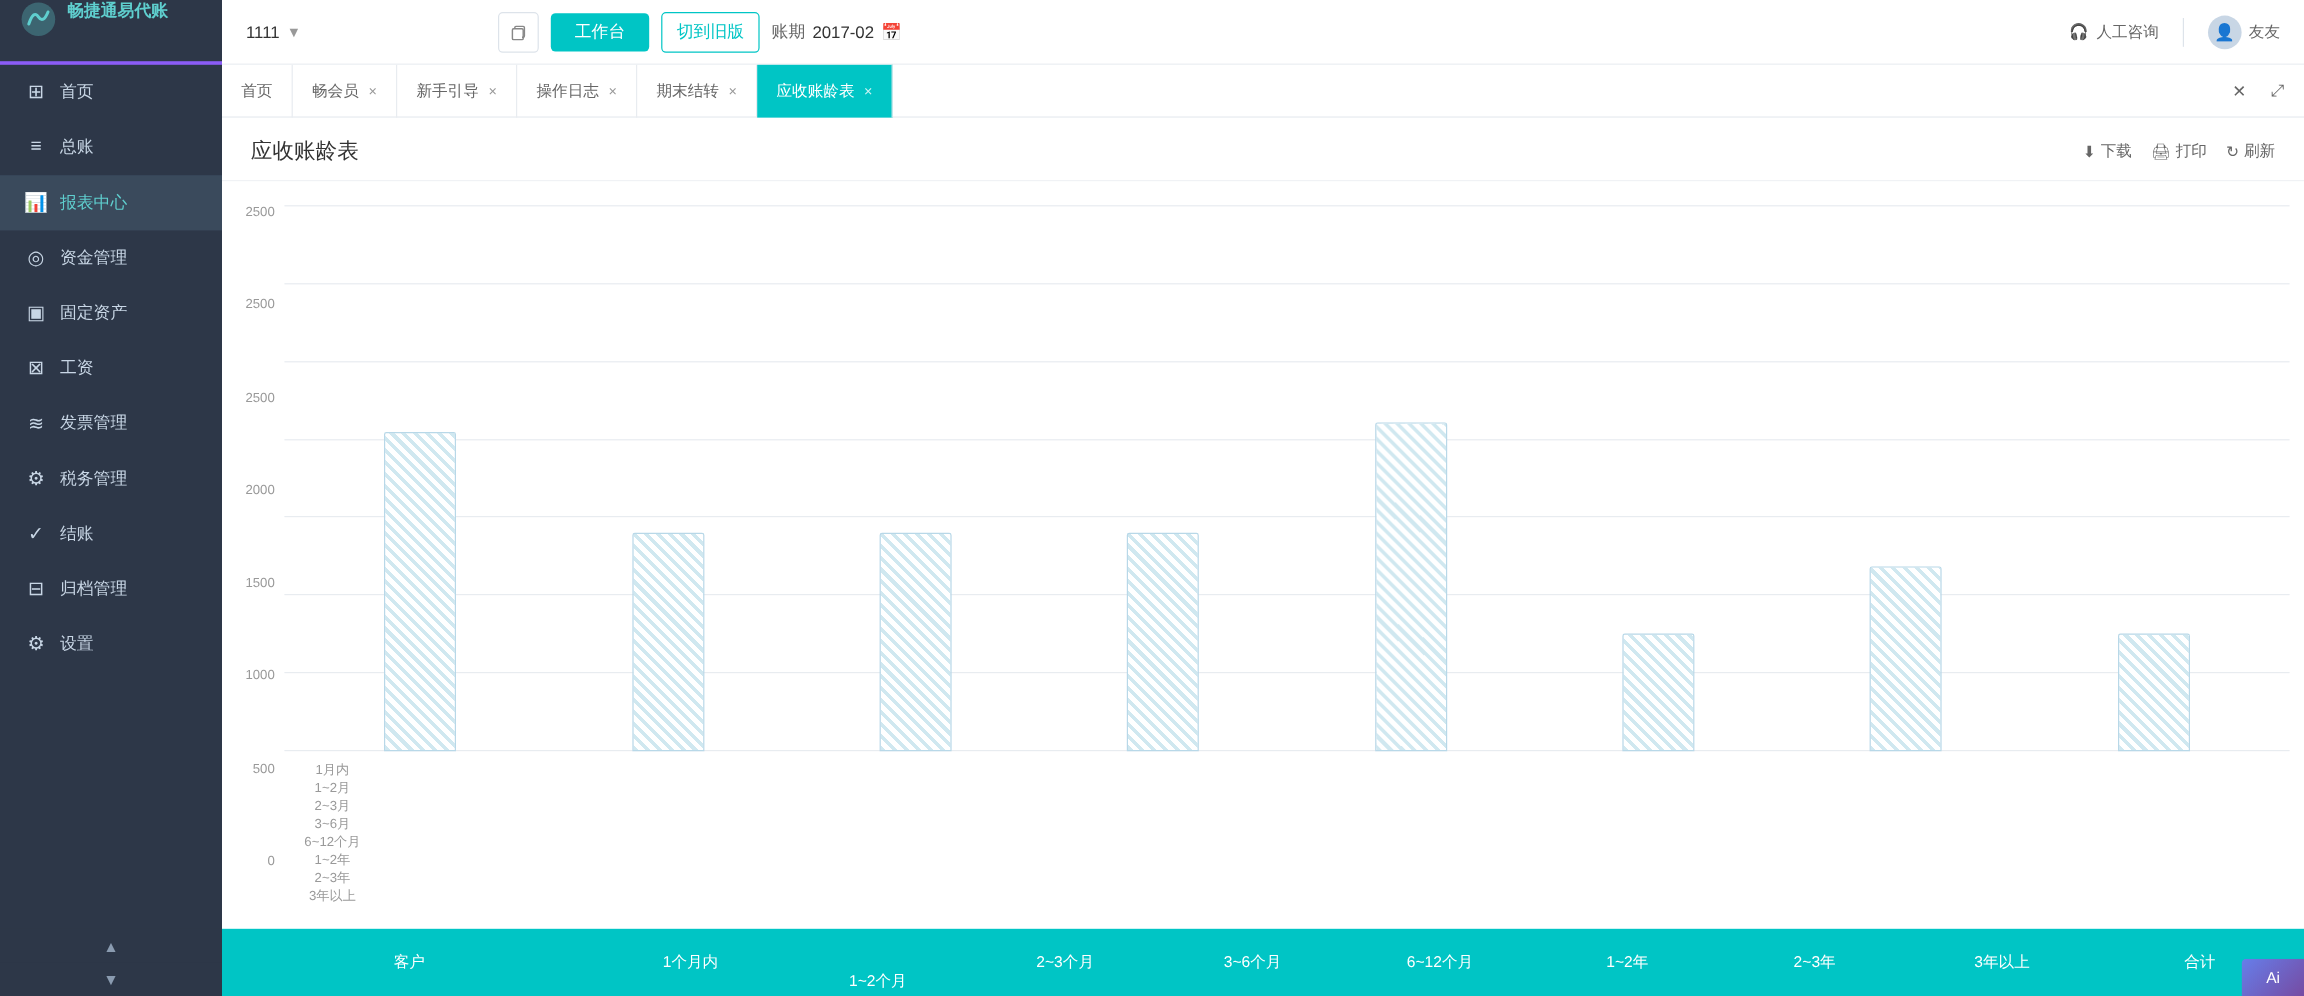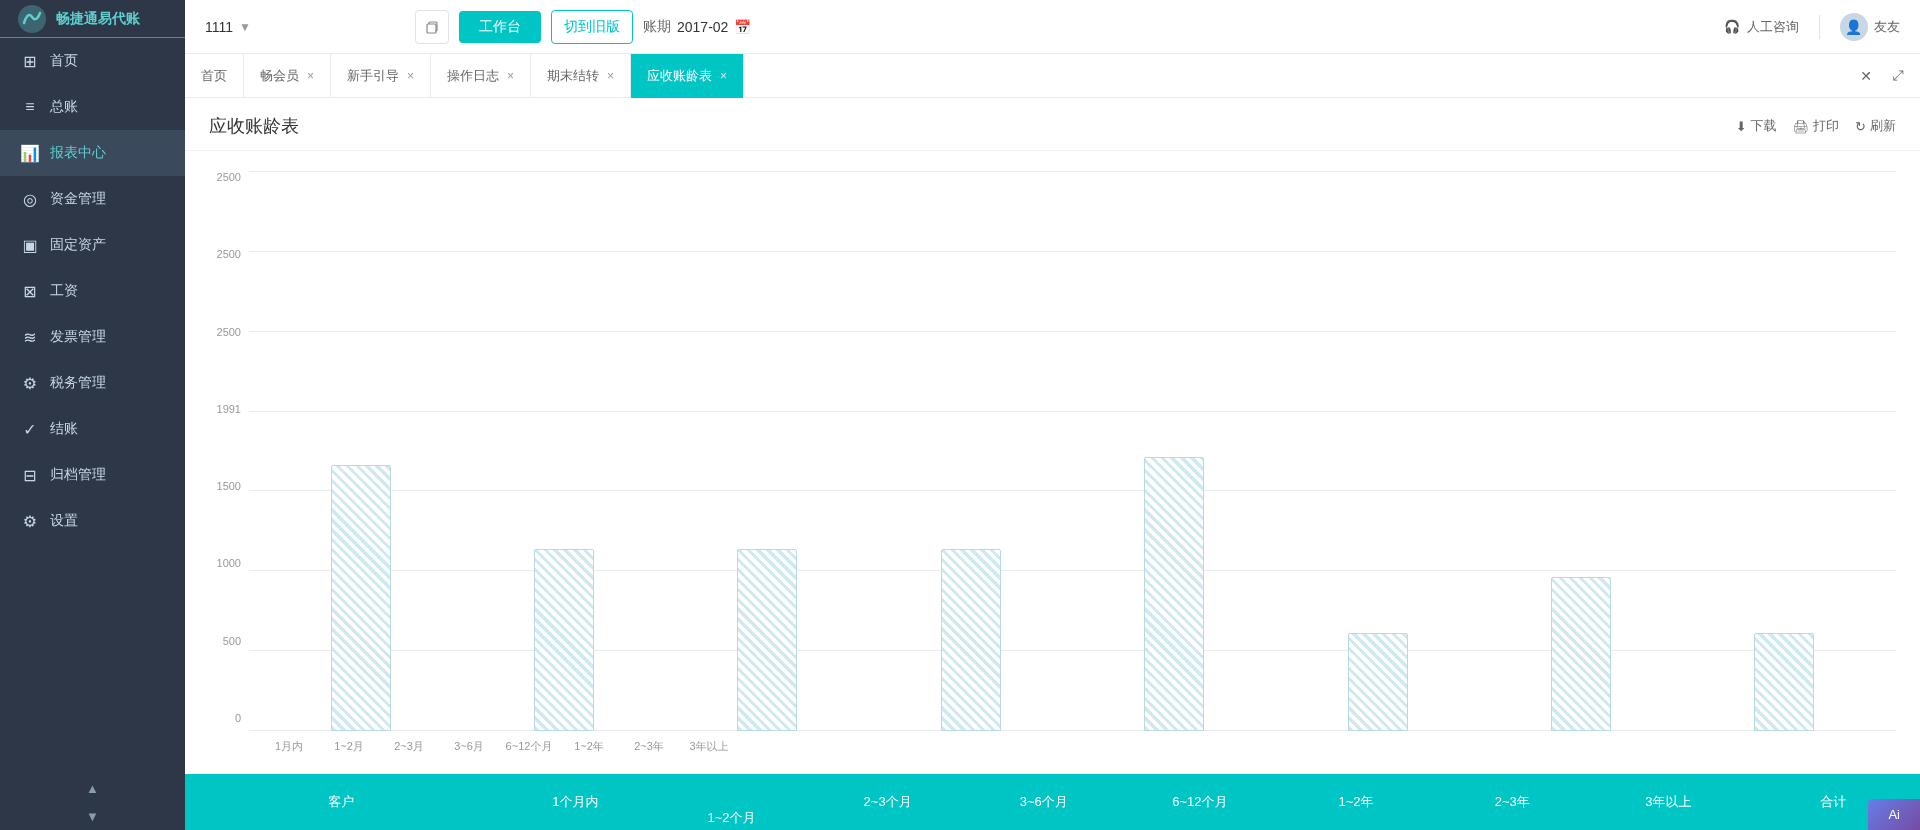--- a/index.html
+++ b/index.html
@@ -10,26 +10,26 @@
       width: 185px;
       min-width: 185px;
       background: #2d3748;
       color: #fff;
       display: flex;
       flex-direction: column;
       height: 100%;
       position: relative;
     }
     .sidebar-logo {
-      height: 38px;
-      display: flex;
-      align-items: center;
+      height: 54px;
+      display: flex;
+      align-items: flex-start;
       padding: 0 16px;
       background: #2d3748;
-      border-bottom: 1px solid #8b5cf6;
+      border-bottom: 3px solid #8b5cf6;
     }
     .sidebar-logo .logo-icon {
       width: 32px;
       height: 32px;
       margin-right: 8px;
     }
     .sidebar-logo .logo-text {
       color: #5fcfcf;
       font-size: 14px;
       font-weight: bold;
@@ -280,21 +280,21 @@
       align-items: center;
       gap: 4px;
       color: #666;
       font-size: 13px;
       cursor: pointer;
     }
 
     
     .chart-area {
       flex: 1;
-      padding: 20px 24px;
+      padding: 20px 12px;
       display: flex;
       flex-direction: column;
       min-height: 400px;
     }
 
     
     .bar-chart-container {
       flex: 1;
       position: relative;
       display: flex;
@@ -361,20 +361,21 @@
         #ffffff 3px,
         #ffffff 7px
       );
       border: 1px solid #b8d8e8;
       border-radius: 2px 2px 0 0;
     }
     .x-labels {
       display: flex;
       justify-content: flex-start;
       padding: 8px 10px 0;
+      flex-direction: column;
     }
     .x-label {
       font-size: 11px;
       color: #999;
       text-align: center;
       width: 60px;
     }
 
     
     .table-header {
@@ -557,21 +558,21 @@
           </div>
         </div>
       </div>
 
       <div class="chart-area">
         <div class="bar-chart-container">
           <div class="y-axis" id="y-axis">
               <span class="y-label">2500</span>
               <span class="y-label">2500</span>
               <span class="y-label">2500</span>
-              <span class="y-label">1991</span>
+              <span class="y-label">2000</span>
               <span class="y-label">1500</span>
               <span class="y-label">1000</span>
               <span class="y-label">500</span>
               <span class="y-label">0</span>
             </div>
           <div class="chart-main">
             <div class="grid-and-bars" id="grid-and-bars">
               <div class="grid-lines" id="grid-lines">
                   <div class="grid-line"></div>
                   <div class="grid-line"></div>

